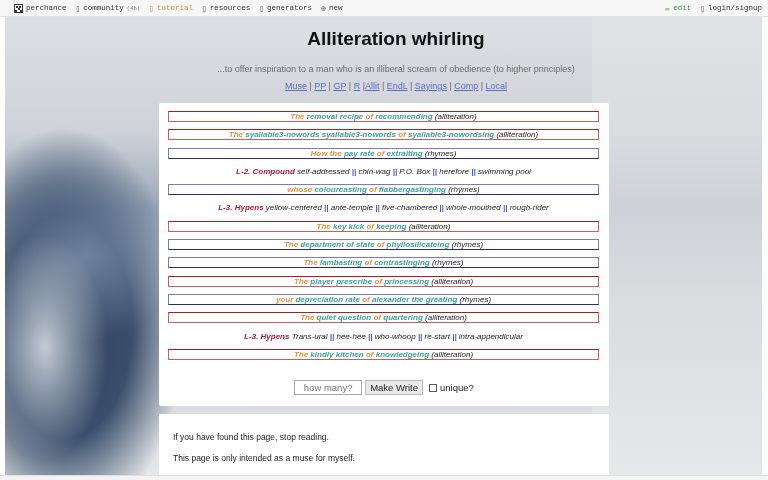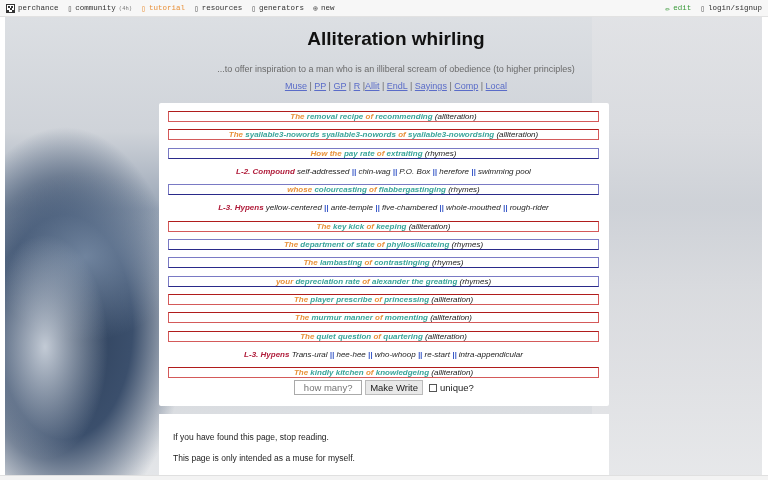--- a/index.html
+++ b/index.html
@@ -6,21 +6,21 @@
     html, body { width: 768px; height: 480px; overflow: hidden; background: #ffffff; }
     body { font-family: "Liberation Sans", sans-serif; position: relative; }
 
     
     .topbar {
       position: absolute; left: 0; top: 0; width: 768px; height: 17px;
       background: #f7f7f7; border-bottom: 1px solid #e2e2e2;
       font-family: "Liberation Mono", monospace; font-size: 7.5px; color: #333;
       display: flex; align-items: center; padding: 0 6px;
     }
-    .topbar .left { display: flex; align-items: center; gap: 9px; flex: 1; }
+    .topbar .left { display: flex; align-items: center; gap: 9px; flex: 1; margin-left: 8px; }
     .topbar .right { display: flex; align-items: center; gap: 9px; }
     .nav-item { display: flex; align-items: center; gap: 3px; cursor: pointer; white-space: nowrap; }
     .nav-item .ico { font-size: 8px; color: #555; }
     .dice { width: 9px; height: 9px; border: 1px solid #333; position: relative; background: #fff; }
     .dice::before, .dice::after {
       content: ""; position: absolute; width: 2px; height: 2px; background: #333;
     }
     .dice::before { left: 1px; top: 1px; box-shadow: 4px 4px 0 #333, 2px 2px 0 #333; }
     .dice::after { right: 1px; top: 1px; box-shadow: -4px 4px 0 #333; }
     .nav-item.tutorial { color: #e8913a; }
@@ -160,23 +160,22 @@
   <div class="rows" id="rows">
       <div class="row allit"><span class="w-o">The </span><span class="w-t">removal recipe </span><span class="w-o">of </span><span class="w-t">recommending </span><span class="w-tag">(alliteration)</span></div>
       <div class="row allit"><span class="w-o">The </span><span class="w-t">syallable3-nowords syallable3-nowords </span><span class="w-o">of </span><span class="w-t">syallable3-nowordsing </span><span class="w-tag">(alliteration)</span></div>
       <div class="row rhyme"><span class="w-o">How the </span><span class="w-t">pay rate </span><span class="w-o">of </span><span class="w-t">extraiting </span><span class="w-tag">(rhymes)</span></div>
       <div class="row plain"><span class="lbl">L-2. Compound </span><span class="pl">self-addressed</span><span class="sep"> || </span><span class="pl">chin-wag</span><span class="sep"> || </span><span class="pl">P.O. Box</span><span class="sep"> || </span><span class="pl">herefore</span><span class="sep"> || </span><span class="pl">swimming pool</span></div>
       <div class="row rhyme"><span class="w-o">whose </span><span class="w-t">colourcasting </span><span class="w-o">of </span><span class="w-t">flabbergastinging </span><span class="w-tag">(rhymes)</span></div>
       <div class="row plain"><span class="lbl">L-3. Hypens </span><span class="pl">yellow-centered</span><span class="sep"> || </span><span class="pl">ante-temple</span><span class="sep"> || </span><span class="pl">five-chambered</span><span class="sep"> || </span><span class="pl">whole-mouthed</span><span class="sep"> || </span><span class="pl">rough-rider</span></div>
       <div class="row allit"><span class="w-o">The </span><span class="w-t">key kick </span><span class="w-o">of </span><span class="w-t">keeping </span><span class="w-tag">(alliteration)</span></div>
       <div class="row rhyme"><span class="w-o">The </span><span class="w-t">department of state </span><span class="w-o">of </span><span class="w-t">phyllosilicateing </span><span class="w-tag">(rhymes)</span></div>
       <div class="row rhyme"><span class="w-o">The </span><span class="w-t">lambasting </span><span class="w-o">of </span><span class="w-t">contrastinging </span><span class="w-tag">(rhymes)</span></div>
+      <div class="row allit"><span class="w-o">The </span><span class="w-t">player prescribe </span><span class="w-o">of </span><span class="w-t">princessing </span><span class="w-tag">(alliteration)</span></div>
       <div class="row rhyme"><span class="w-o">your </span><span class="w-t">depreciation rate </span><span class="w-o">of </span><span class="w-t">alexander the greating </span><span class="w-tag">(rhymes)</span></div>
-      <div class="row allit"><span class="w-o">The </span><span class="w-t">player prescribe </span><span class="w-o">of </span><span class="w-t">princessing </span><span class="w-tag">(alliteration)</span></div>
-      <div class="row allit"><span class="w-o">The </span><span class="w-t">murmur manner </span><span class="w-o">of </span><span class="w-t">momenting </span><span class="w-tag">(alliteration)</span></div>
       <div class="row allit"><span class="w-o">The </span><span class="w-t">quiet question </span><span class="w-o">of </span><span class="w-t">quartering </span><span class="w-tag">(alliteration)</span></div>
       <div class="row plain"><span class="lbl">L-3. Hypens </span><span class="pl">Trans-ural</span><span class="sep"> || </span><span class="pl">hee-hee</span><span class="sep"> || </span><span class="pl">who-whoop</span><span class="sep"> || </span><span class="pl">re-start</span><span class="sep"> || </span><span class="pl">intra-appendicular</span></div>
       <div class="row allit"><span class="w-o">The </span><span class="w-t">kindly kitchen </span><span class="w-o">of </span><span class="w-t">knowledgeing </span><span class="w-tag">(alliteration)</span></div>
     </div>
   <div class="controls">
     <input type="text" placeholder="how many?" style="">
     <button>Make Write</button>
     <span class="cb"></span>
     <span class="cb-label">unique?</span>
   </div>

